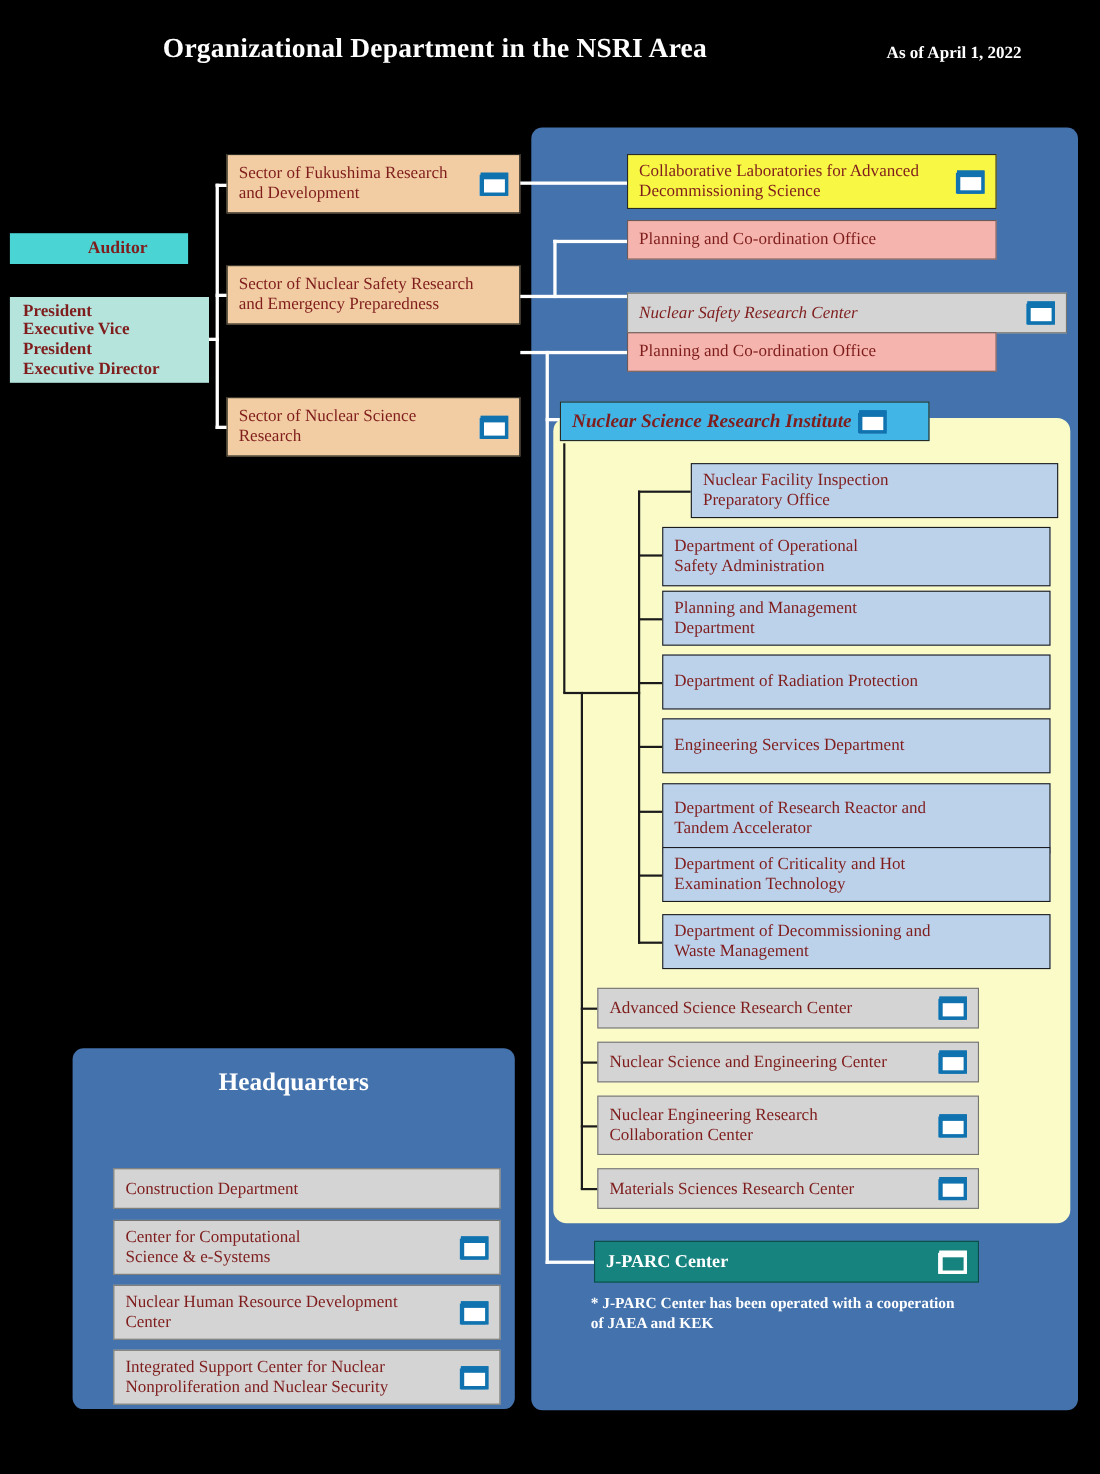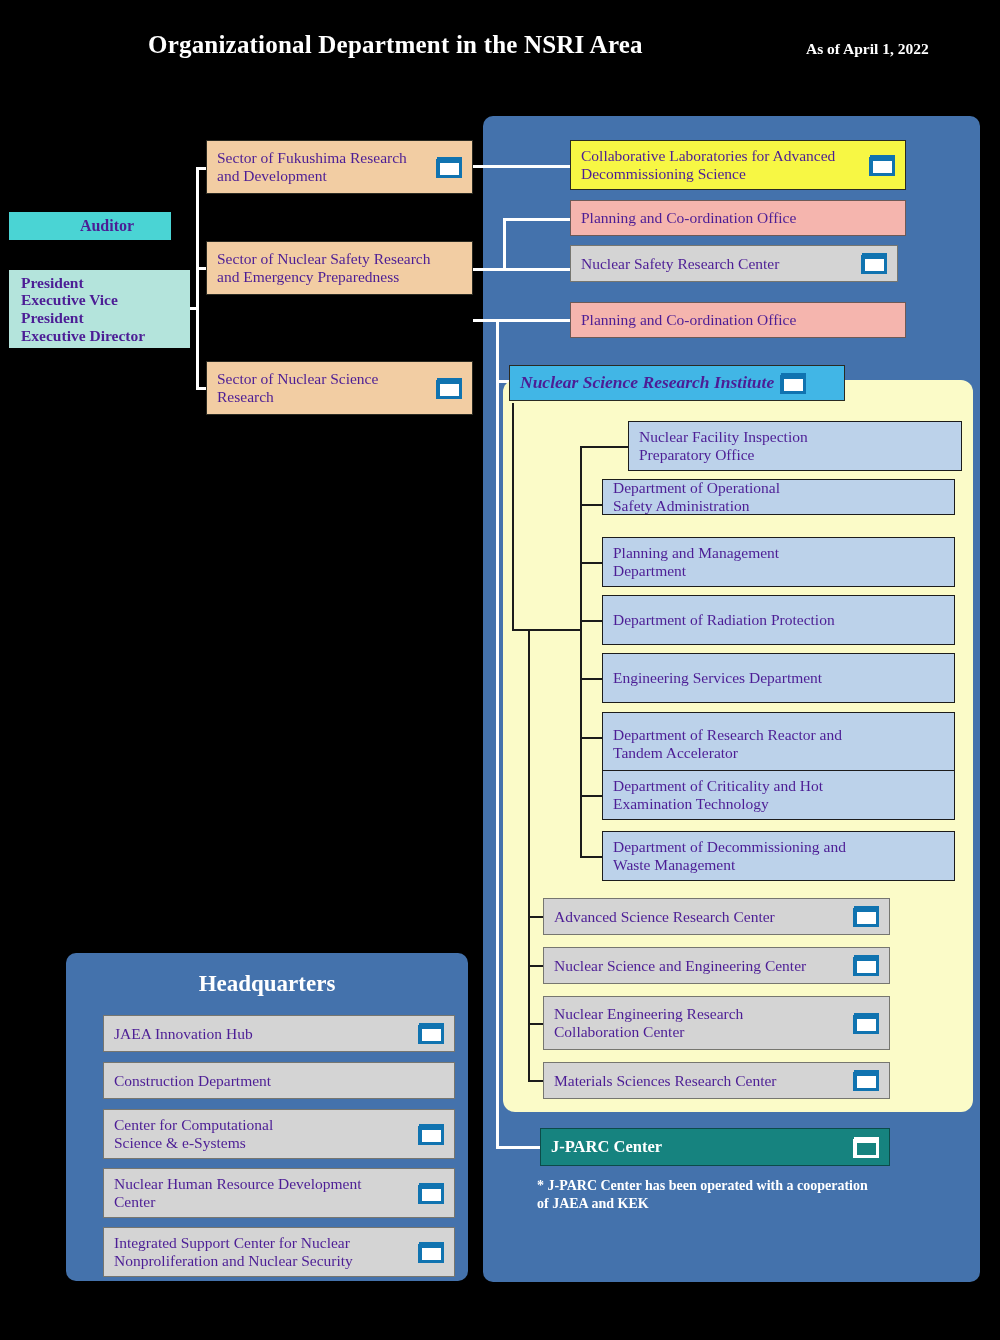--- a/index.html
+++ b/index.html
@@ -24,21 +24,21 @@
   }
   .panel-yellow{
     background:#fbfbc8;border-radius:12px;
   }
 
   
   .box{
     border:1.4px solid #3a3a32;
     display:flex;align-items:center;
     padding:4px 10px;
-    font-size:15.5px;color:#4c1d95;line-height:1.14;
+    font-size:15.5px;color:#7f1d1d;line-height:1.14;
   }
   .box .txt{flex:1 1 auto;white-space:pre-line;}
 
   .b-peach{background:#f2cda3;border-color:#2a2a22;}
   .b-yellow{background:#f7f744;border-color:#2a2a22;}
   .b-pink{background:#f5b5ae;border-color:#6d5a57;}
   .b-gray{background:#d4d4d4;border-color:#767670;}
   .b-lblue{background:#bcd2ea;border-color:#1c1c1c;}
   .b-cyan{background:#41b6e6;border-color:#2a2a22;font-weight:bold;font-size:17.5px;}
   .b-teal{background:#16837f;border-color:#0c4b49;color:#ffffff;font-weight:bold;font-size:16.5px;}
@@ -149,21 +149,21 @@
         <span class="front">
           <i></i>
         </span>
       </span>
   </div>
 
   <div class="abs box b-pink" style="left:570px;top:200px;width:336px;height:36px;">
     <span class="txt">Planning and Co-ordination Office</span>
   </div>
 
-  <div class="abs box b-gray" style="left:570px;top:245px;width:328px;height:37px;">
+  <div class="abs box b-gray" style="left:570px;top:266px;width:400px;height:37px;font-style:italic;">
     <span class="txt">Nuclear Safety Research Center</span>
     <span class="ic">
         <span class="back"></span>
         <span class="front">
           <i></i>
         </span>
       </span>
   </div>
 
   <div class="abs box b-pink" style="left:570px;top:302px;width:336px;height:36px;">
@@ -198,21 +198,21 @@
   <div class="abs ln-d" style="left:528px;top:629px;width:2px;height:452px;"></div>
   <div class="abs ln-d" style="left:528px;top:916px;width:16px;height:2px;"></div>
   <div class="abs ln-d" style="left:528px;top:965px;width:16px;height:2px;"></div>
   <div class="abs ln-d" style="left:528px;top:1023px;width:16px;height:2px;"></div>
   <div class="abs ln-d" style="left:528px;top:1080px;width:16px;height:2px;"></div>
 
   <div class="abs box b-lblue" style="left:628px;top:421px;width:334px;height:50px;">
     <span class="txt">Nuclear Facility Inspection
  Preparatory Office</span>
   </div>
-  <div class="abs box b-lblue" style="left:602px;top:479px;width:353px;height:36px;">
+  <div class="abs box b-lblue" style="left:602px;top:479px;width:353px;height:54px;">
     <span class="txt">Department of Operational
 Safety Administration</span>
   </div>
   <div class="abs box b-lblue" style="left:602px;top:537px;width:353px;height:50px;">
     <span class="txt">Planning and Management
 Department</span>
   </div>
   <div class="abs box b-lblue" style="left:602px;top:595px;width:353px;height:50px;">
     <span class="txt">Department of Radiation Protection</span>
   </div>
@@ -281,29 +281,20 @@
   </div>
   <div class="abs note" style="left:537px;top:1177px;width:420px;">* J-PARC Center has been operated with a cooperation
    of JAEA and KEK</div>
 
   <div class="abs panel-blue" style="left:66px;top:953px;width:402px;height:328px;"></div>
 
   <div class="abs" style="left:66px;top:971px;width:402px;">
     <div class="hq-title">Headquarters</div>
   </div>
 
-  <div class="abs box b-gray" style="left:103px;top:1015px;width:352px;height:37px;">
-    <span class="txt">JAEA Innovation Hub</span>
-    <span class="ic">
-        <span class="back"></span>
-        <span class="front">
-          <i></i>
-        </span>
-      </span>
-  </div>
   <div class="abs box b-gray" style="left:103px;top:1062px;width:352px;height:37px;">
     <span class="txt">Construction Department</span>
   </div>
   <div class="abs box b-gray" style="left:103px;top:1109px;width:352px;height:50px;">
     <span class="txt">Center for Computational
 Science &amp; e-Systems</span>
     <span class="ic">
         <span class="back"></span>
         <span class="front">
           <i></i>

